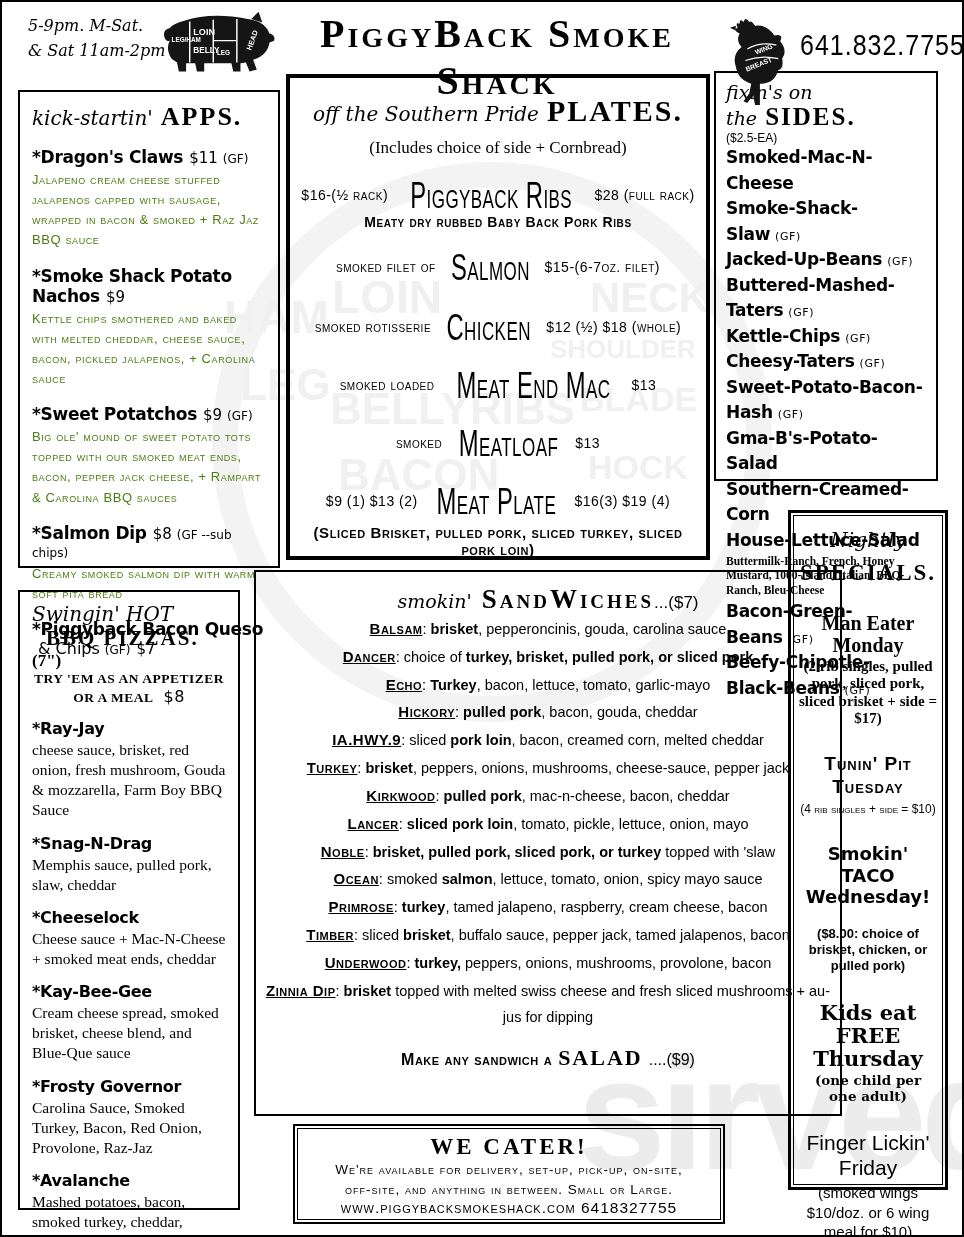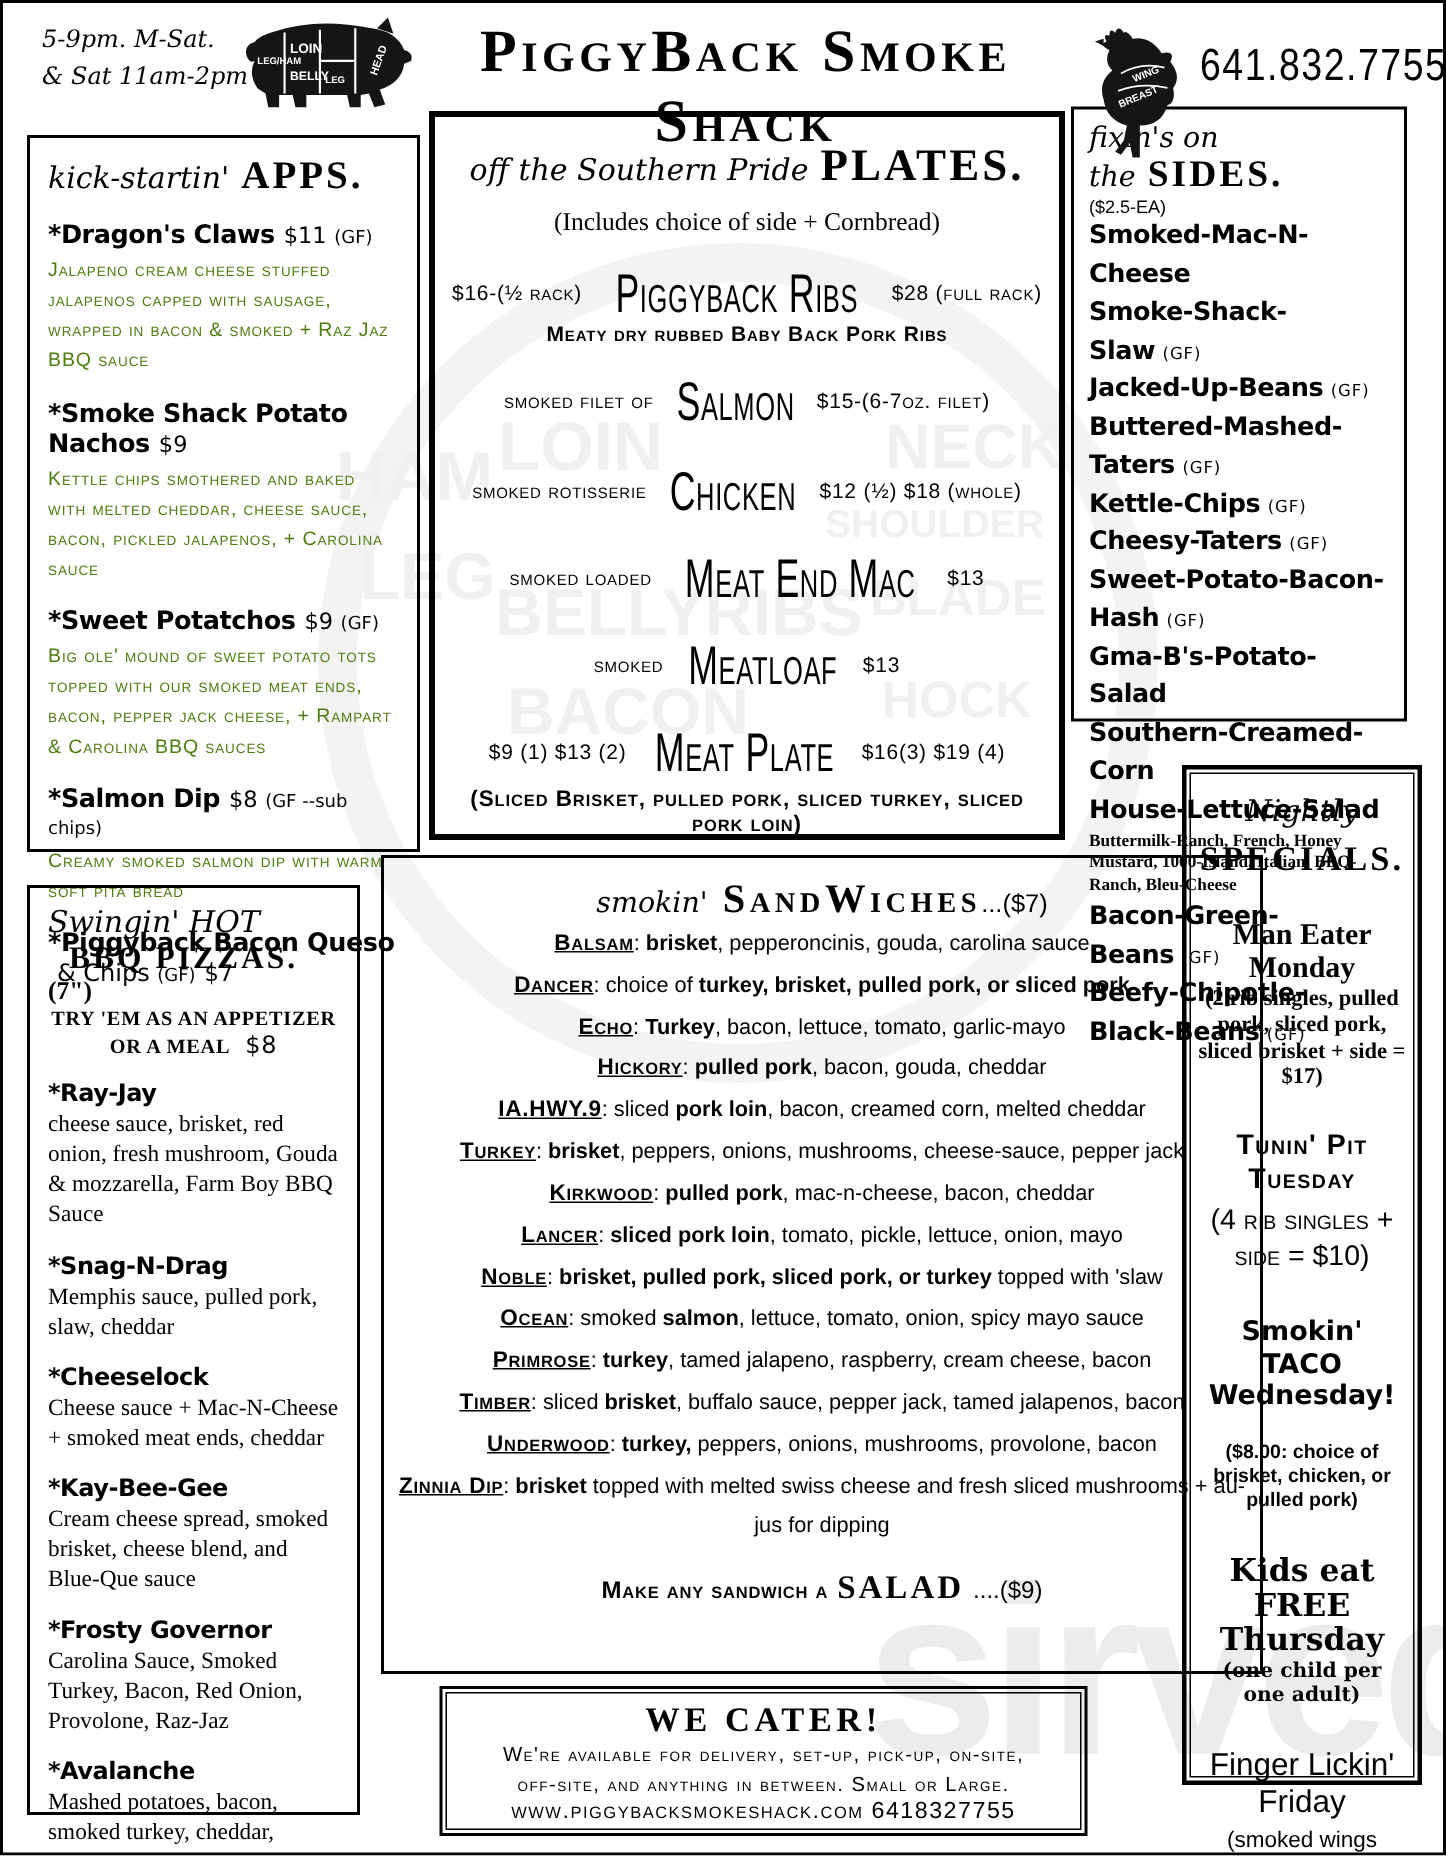--- a/index.html
+++ b/index.html
@@ -45,21 +45,21 @@
   .side-note{font-family:"Liberation Serif",serif;font-weight:700;font-size:11.5px;line-height:1.25;margin:1px 0 2px;}
   
   .specials-box{left:786px;top:508px;width:160px;height:680px;border:3px solid #000;}
   .specials-inner{position:absolute;inset:2px;border:1px solid #000;padding:12px 5px;text-align:center;box-sizing:border-box;}
   .sp-script{font-size:20px;}
   .sp-head{font-size:23px;letter-spacing:2px;margin-top:8px;}
   .sp-block{margin-top:26px;}
   .sp-monday .sp-title{font-family:"Liberation Serif",serif;font-weight:800;font-size:20px;line-height:1.1;}
   .sp-monday .sp-desc{font-family:"Liberation Serif",serif;font-weight:700;font-size:15px;line-height:1.15;margin-top:2px;}
   .sp-tuesday .sp-title{font-variant:small-caps;font-weight:700;font-size:19px;letter-spacing:1px;line-height:1.2;}
-  .sp-tuesday .sp-desc{font-variant:small-caps;font-size:19px;margin-top:3px;line-height:1.3;}
+  .sp-tuesday .sp-desc{font-variant:small-caps;font-size:12px;margin-top:3px;line-height:1.3;}
   .sp-taco .sp-title{font-family:"DejaVu Sans",sans-serif;font-weight:800;font-size:18px;line-height:1.2;}
   .sp-taco .sp-desc{font-weight:700;font-size:13px;margin-top:18px;line-height:1.25;}
   .sp-kids .sp-title{font-family:"DejaVu Serif",serif;font-weight:800;font-size:21px;line-height:1.1;}
   .sp-kids .sp-desc{font-family:"DejaVu Serif",serif;font-weight:700;font-size:13.5px;margin-top:2px;}
   .sp-friday .sp-title{font-weight:400;font-size:21px;line-height:1.2;}
   .sp-friday .sp-desc{font-weight:400;font-size:15px;margin-top:3px;line-height:1.3;}
   
   .pizzas-box{left:16px;top:588px;width:222px;height:620px;border:2px solid #000;padding:10px 12px;}
   .pz-script{font-size:20px;}
   .pz-head{font-size:21px;margin-left:14px;}

